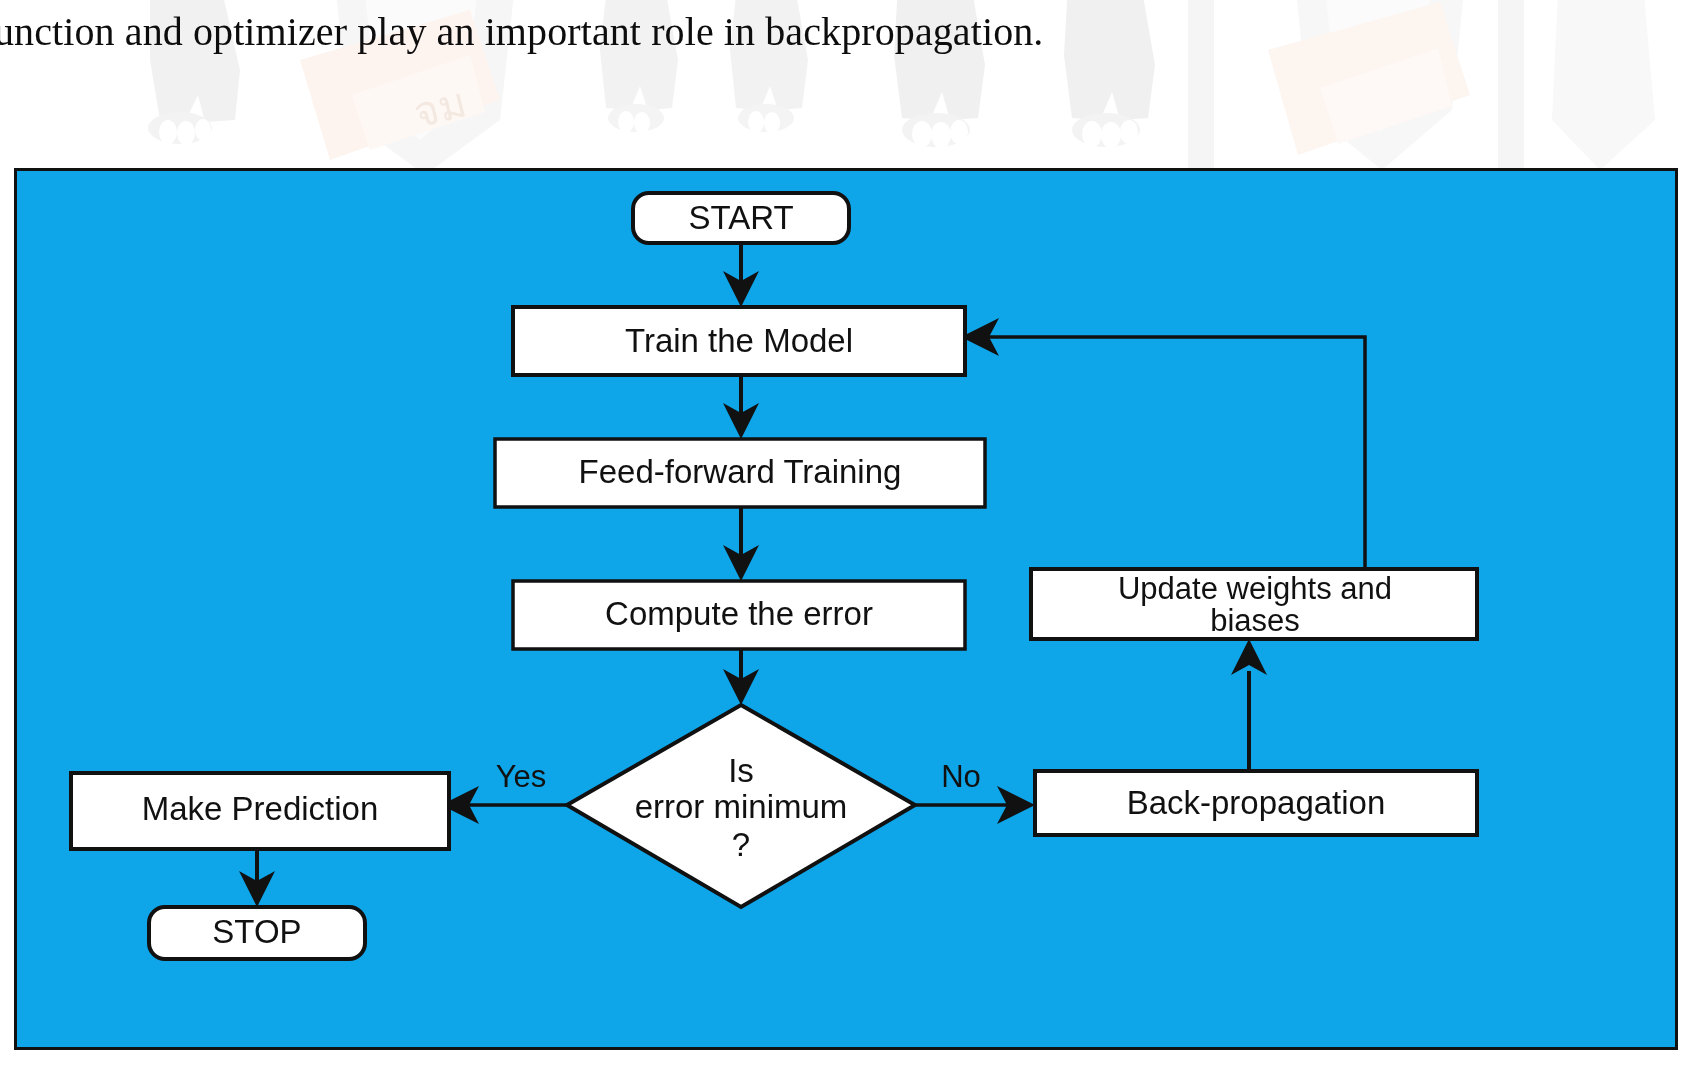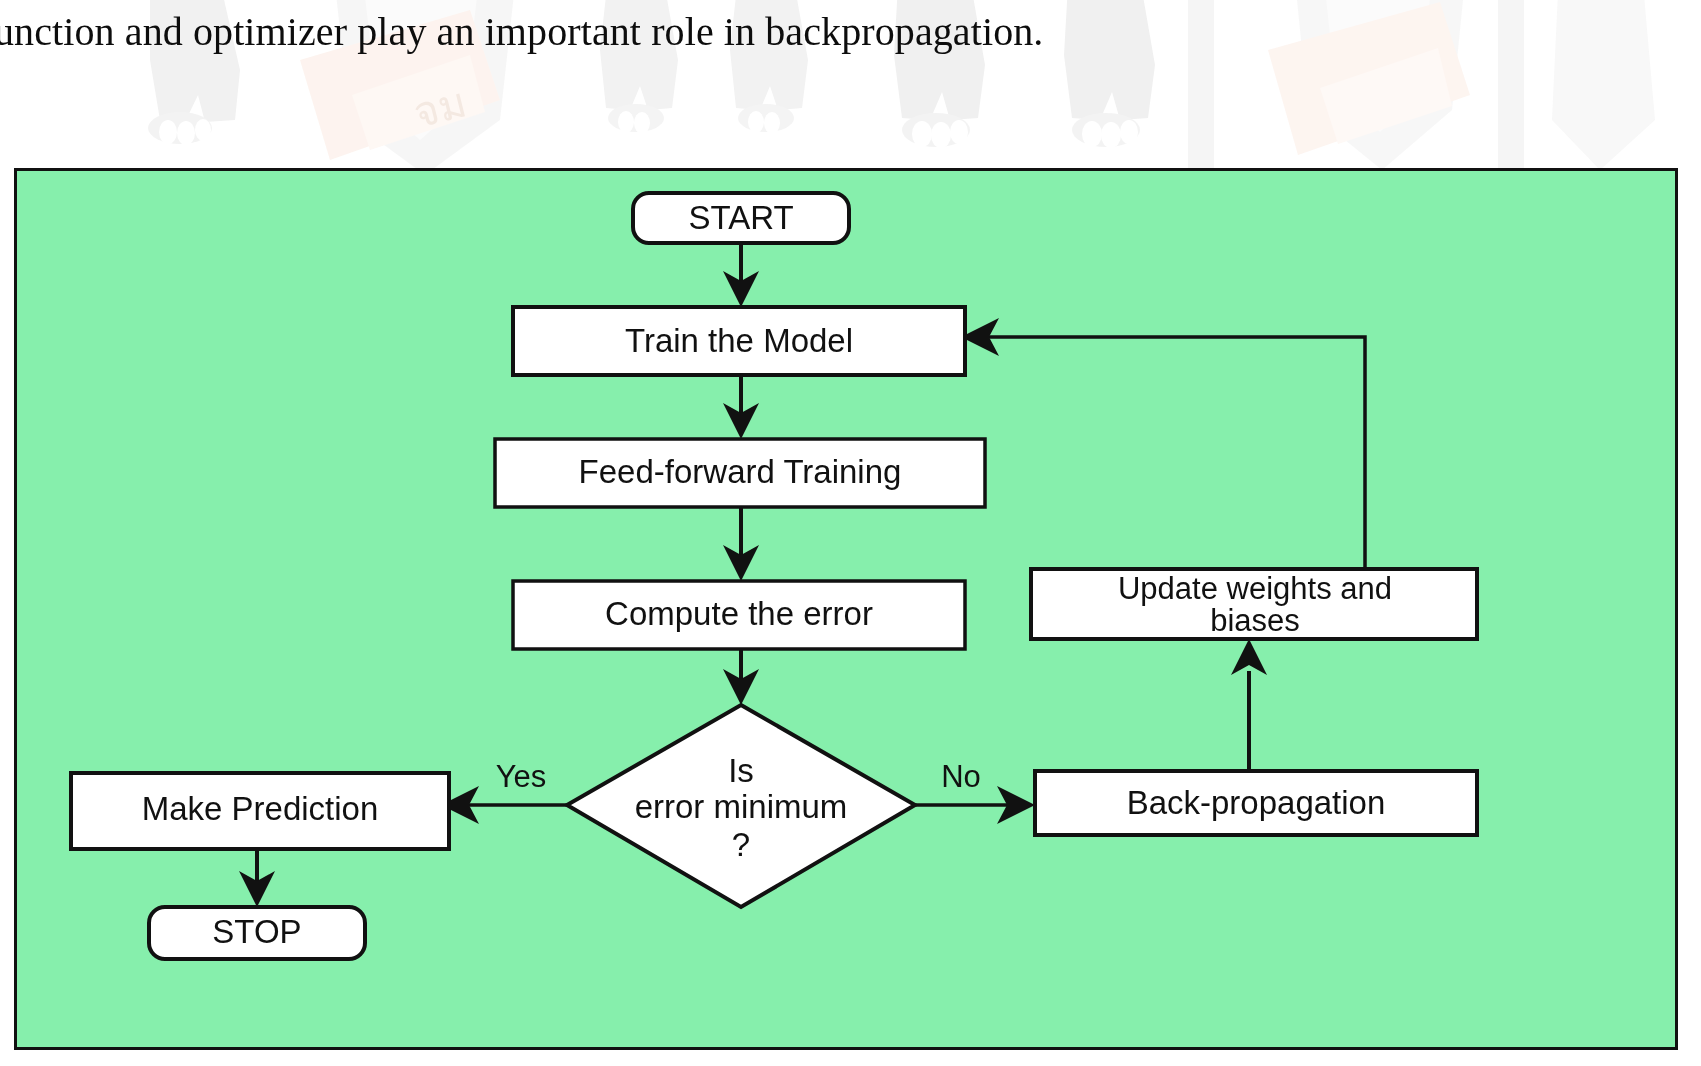--- a/index.html
+++ b/index.html
@@ -40,21 +40,21 @@
   }
 
   
   #figure-frame {
     position: absolute;
     left: 14px;
     top: 168px;
     width: 1664px;
     height: 882px;
     border: 3px solid #111111;
-    background: #86efac;
+    background: #0ea5e9;
     box-sizing: border-box;
   }
 
   #flow-svg {
     position: absolute;
     left: 0;
     top: 0;
   }
 
   .node-text {

